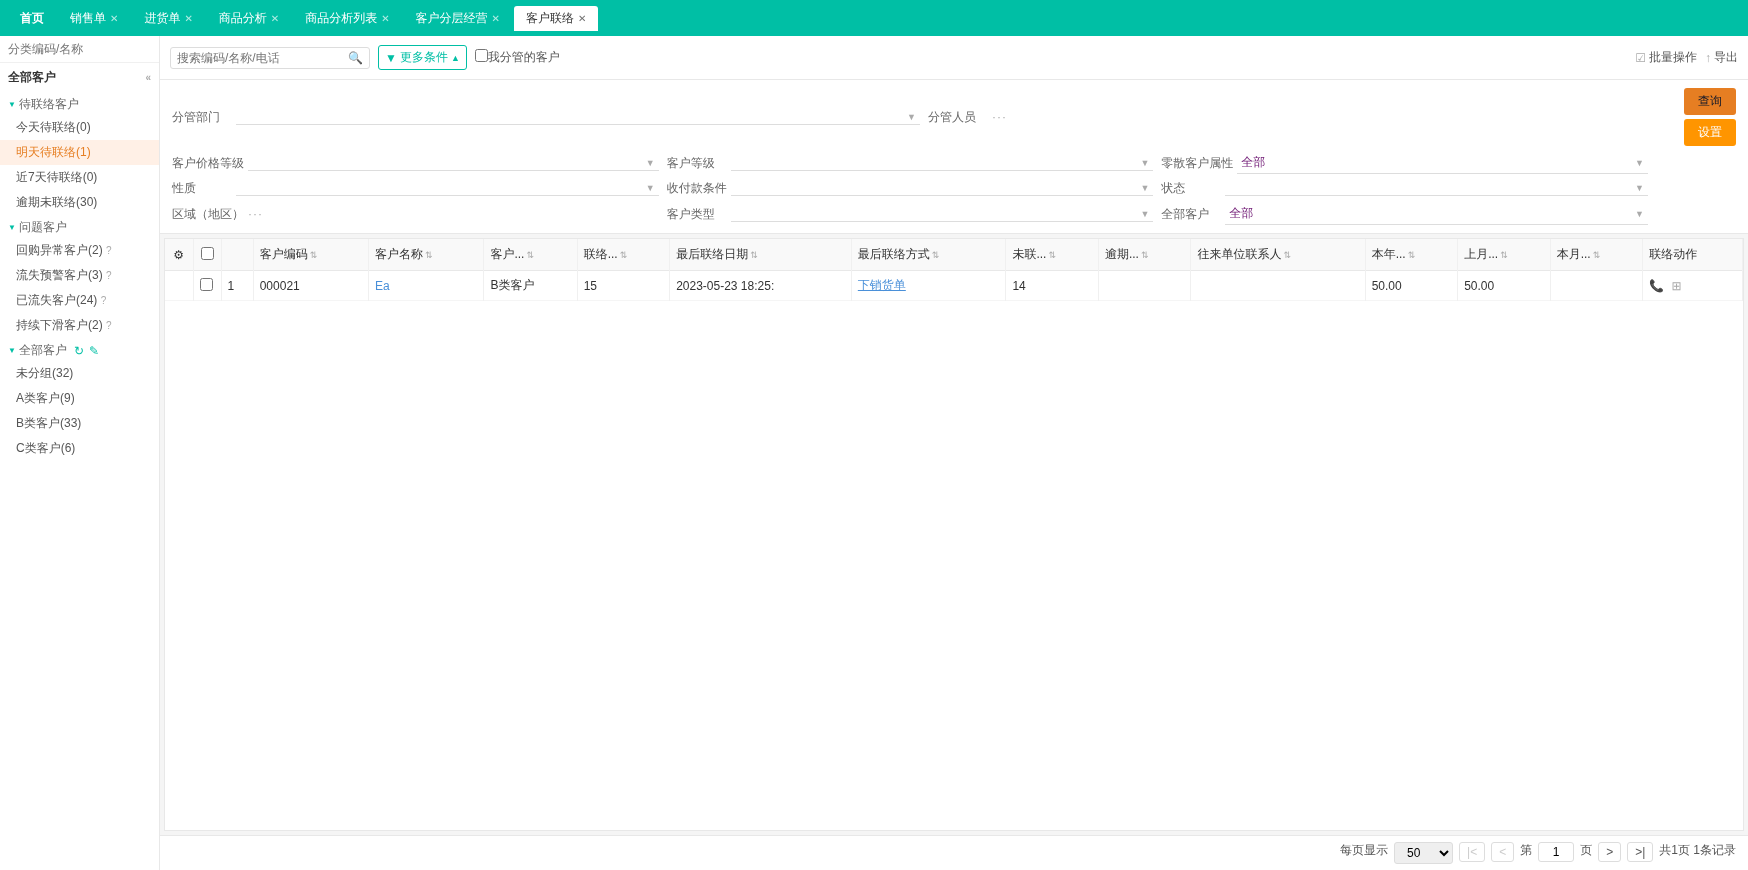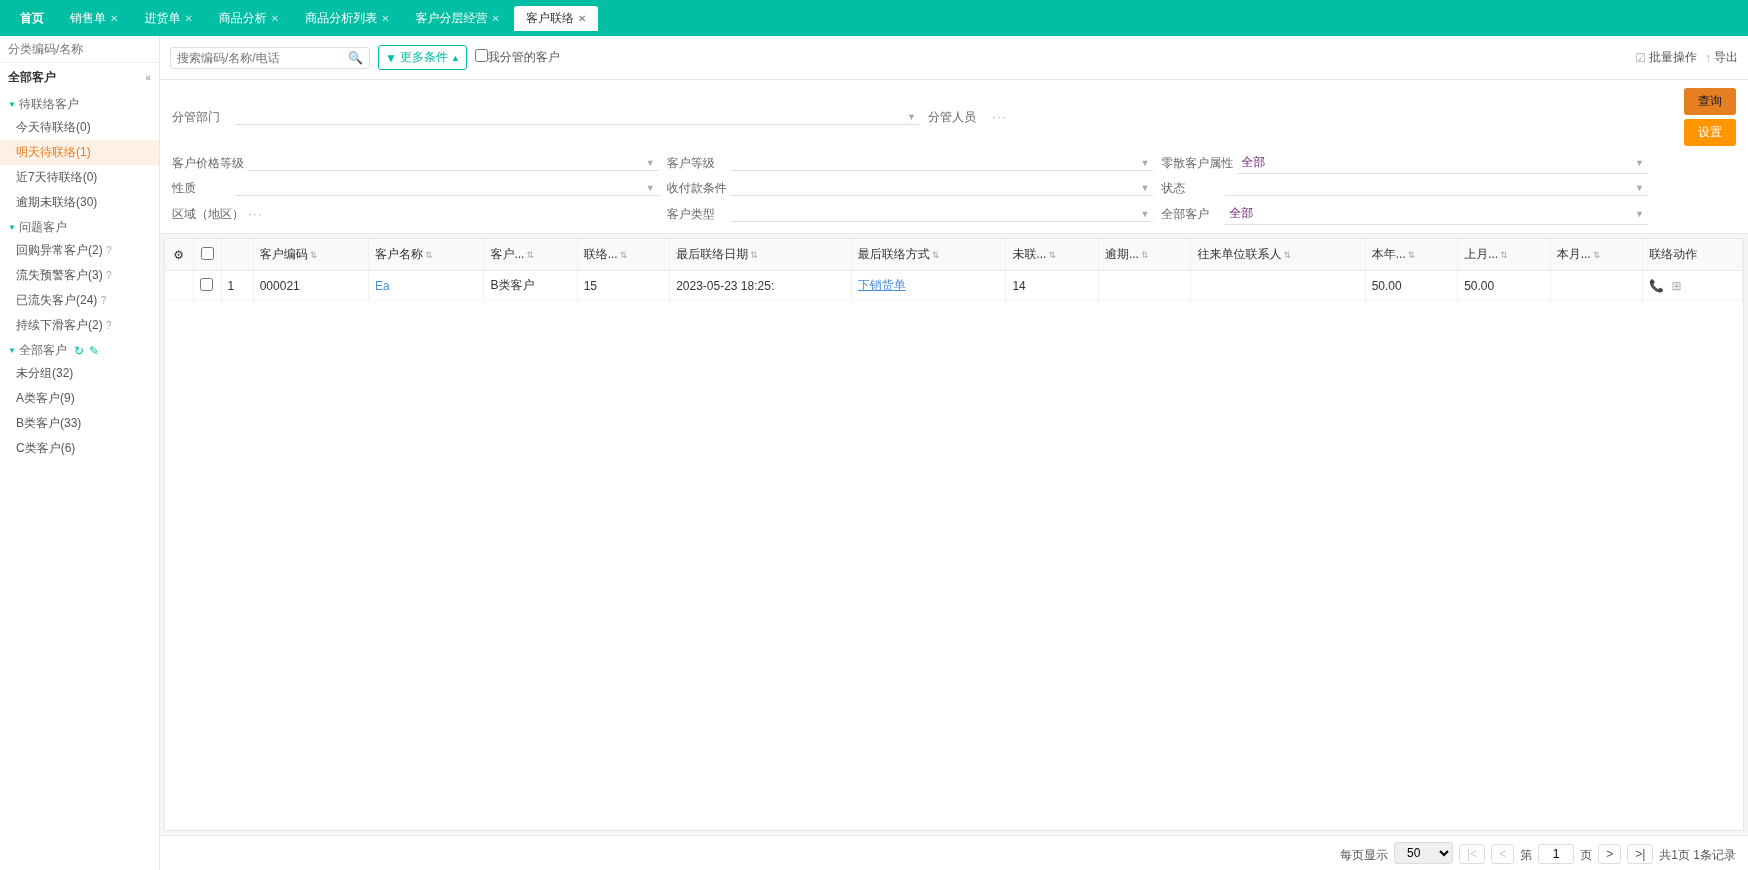--- a/index.html
+++ b/index.html
@@ -268,21 +268,21 @@
       border-right: 1px solid #f0f0f0;
       white-space: nowrap;
     }
     .settings-col { width: 28px; text-align: center; }
     .checkbox-col { width: 28px; text-align: center; }
     .link-text { color: #4a90d9; text-decoration: underline; cursor: pointer; }
 
     
     .pagination {
       display: flex;
-      align-items: flex-end;
+      align-items: flex-start;
       justify-content: flex-end;
       padding: 6px 12px;
       background: #fff;
       border-top: 1px solid #e8e8e8;
       gap: 6px;
       font-size: 12px;
       color: #555;
     }
     .pagination select {
       border: 1px solid #ddd;

